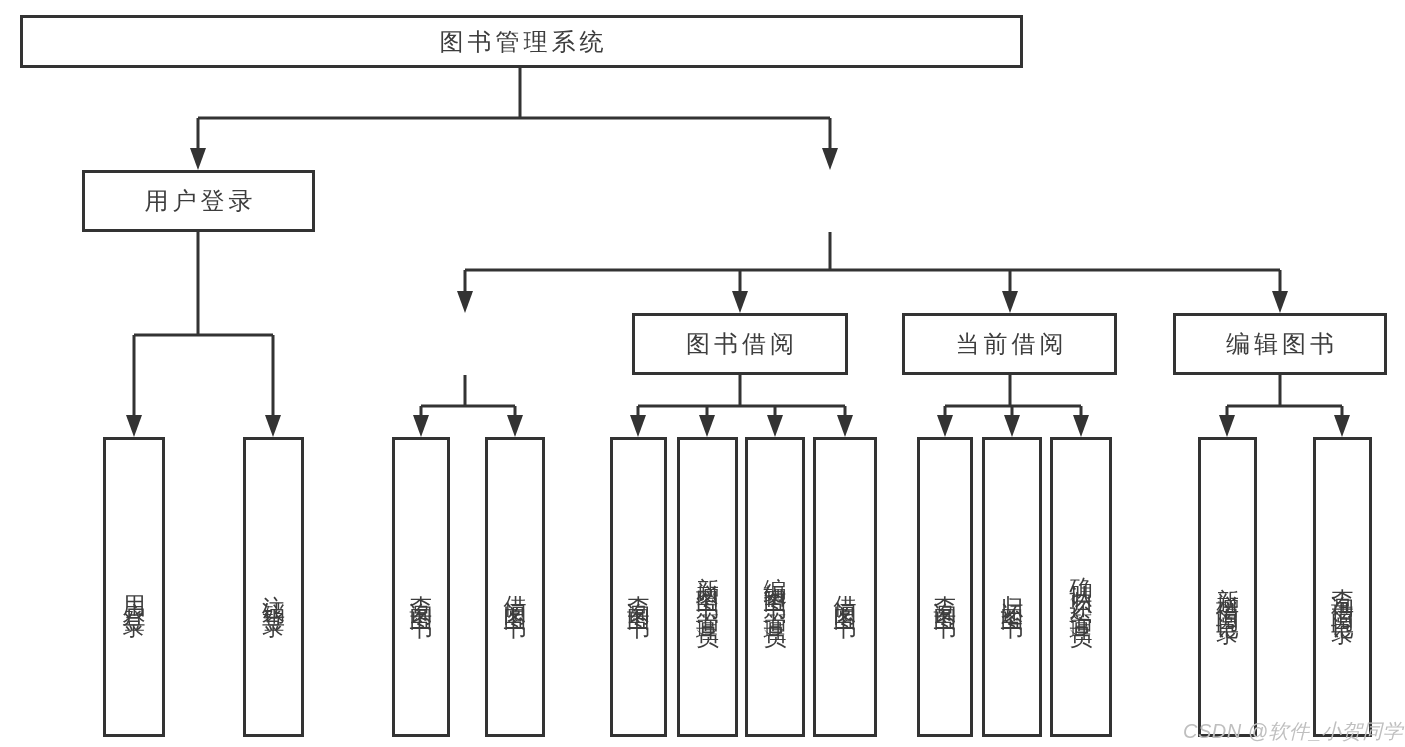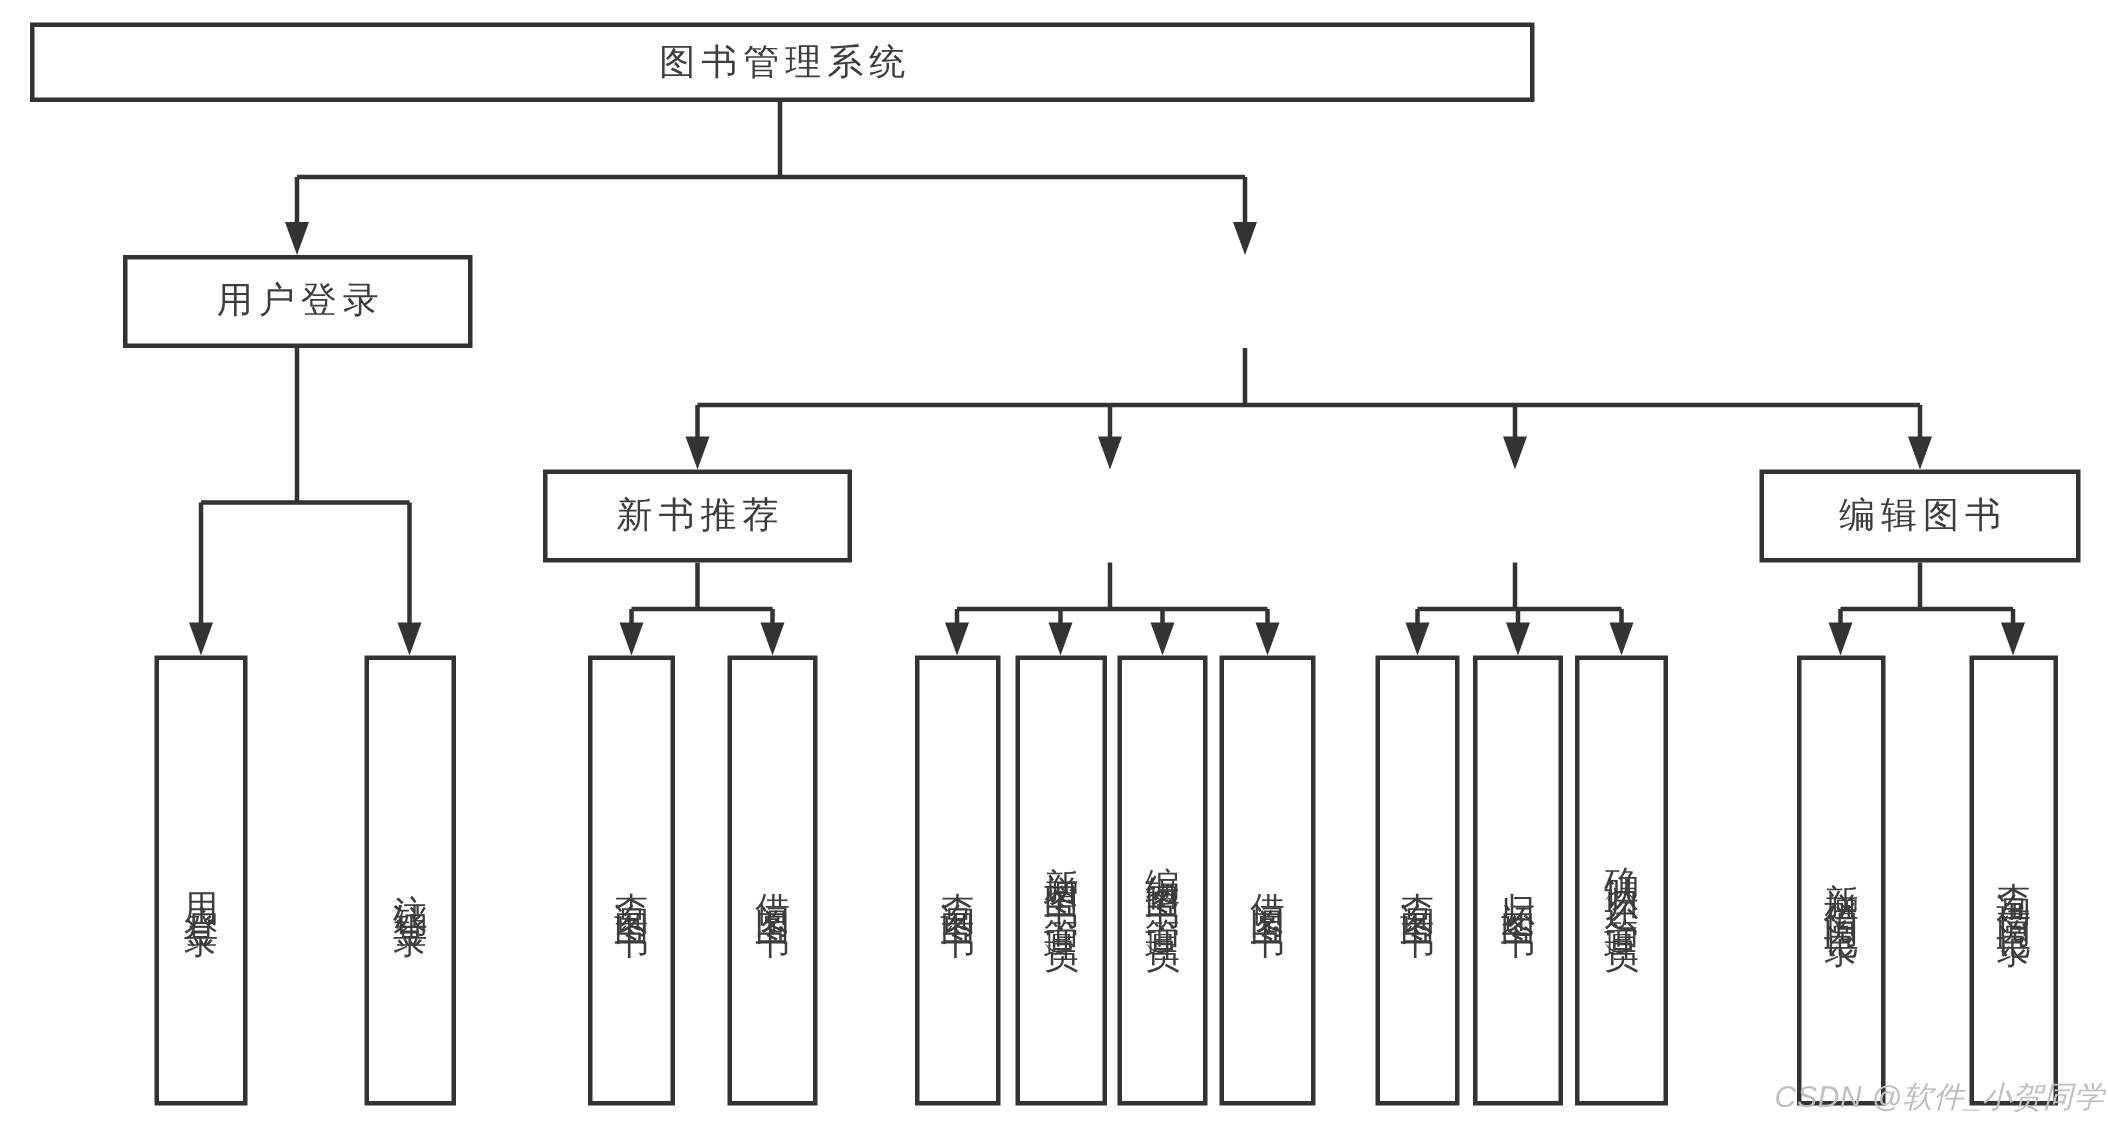--- a/index.html
+++ b/index.html
@@ -106,22 +106,25 @@
   </svg>
 
   <div class="node" style="left:20px;top:15px;width:1003px;height:53px">
     <span class="hlabel">图书管理系统</span>
   </div>
 
   <div class="node" style="left:82px;top:170px;width:233px;height:62px">
     <span class="hlabel">用户登录</span>
   </div>
 
-  <div class="node" style="left:362px;top:313px;width:206px;height:62px">
-    <span class="hlabel">新书推荐</span>
+  <div class="node" style="left:632px;top:313px;width:216px;height:62px">
+    <span class="hlabel">图书借阅</span>
+  </div>
+  <div class="node" style="left:902px;top:313px;width:215px;height:62px">
+    <span class="hlabel">当前借阅</span>
   </div>
   <div class="node" style="left:1173px;top:313px;width:214px;height:62px">
     <span class="hlabel">编辑图书</span>
   </div>
 
   <div class="node leaf" style="left:103px;width:62px">
     <span class="vlabel">用户登录</span>
   </div>
   <div class="node leaf" style="left:243px;width:61px">
     <span class="vlabel">注销登录</span>

